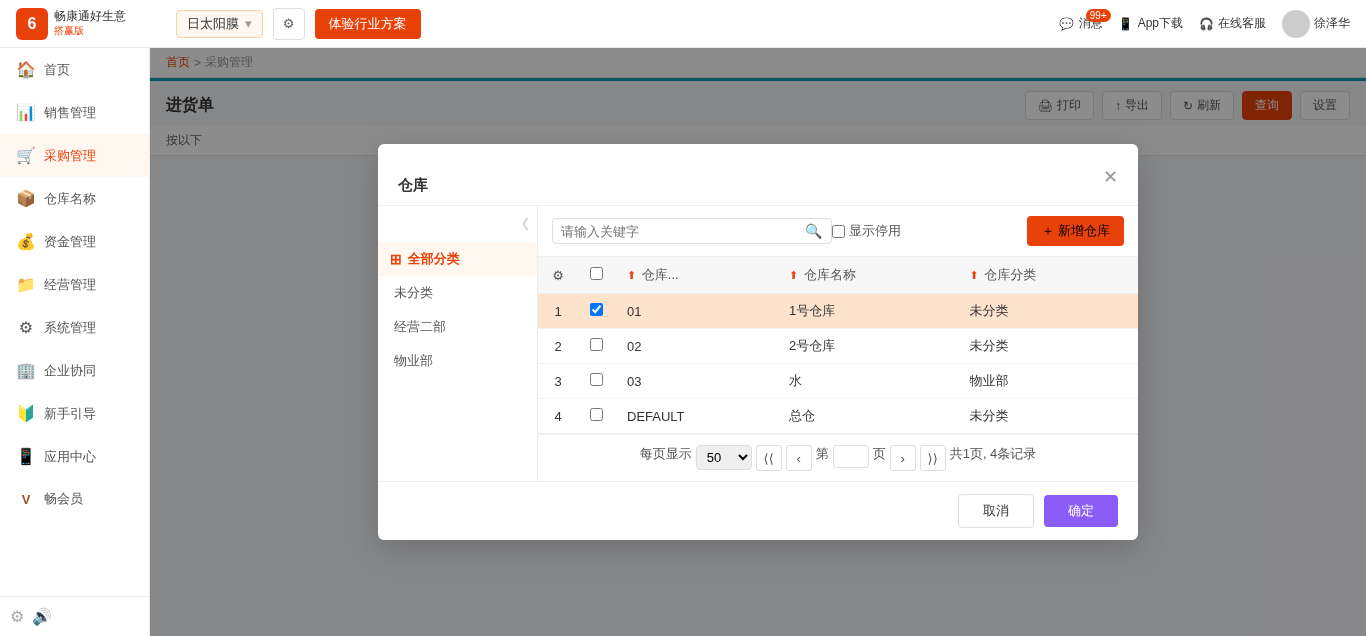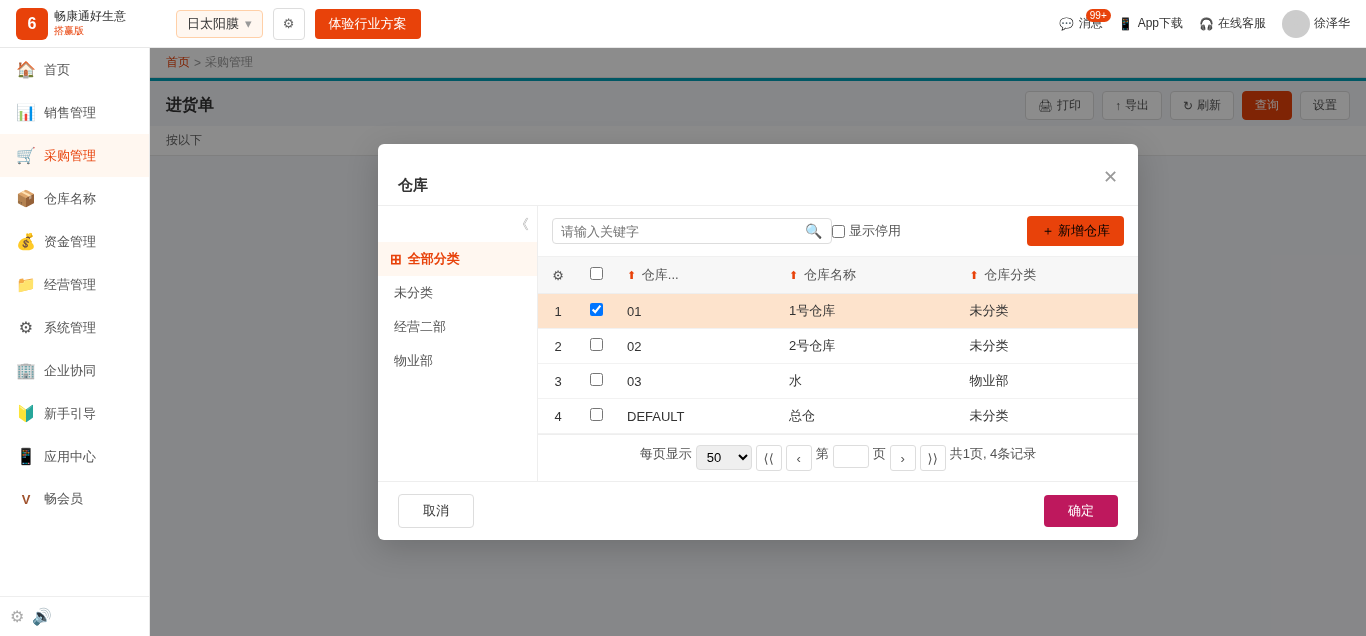--- a/index.html
+++ b/index.html
@@ -293,31 +293,31 @@
       display: flex; align-items: center; justify-content: center; color: #555;
     }
     .page-nav-btn:disabled { color: #ccc; cursor: default; }
     .page-input {
       width: 36px; border: 1px solid #ddd; border-radius: 3px;
       text-align: center; padding: 3px; font-size: 13px;
     }
 
     
     .modal-footer {
-      display: flex; align-items: center; justify-content: space-between;
+      display: flex; align-items: center; justify-content: flex-end;
       padding: 12px 20px;
       border-top: 1px solid #eee;
       gap: 10px;
     }
     .cancel-btn {
       border: 1px solid #ddd; background: #fff; border-radius: 4px;
       padding: 7px 24px; cursor: pointer; font-size: 13px; color: #333;
     }
     .confirm-btn {
-      background: #be185d; color: #fff; border: none; border-radius: 4px;
+      background: #8b5cf6; color: #fff; border: none; border-radius: 4px;
       padding: 7px 24px; cursor: pointer; font-size: 13px;
     }
   </style>
 </head>
 <body>
 
 <div class="top-header">
   <div class="logo-area">
     <div class="logo-icon">
       <span>6</span>

